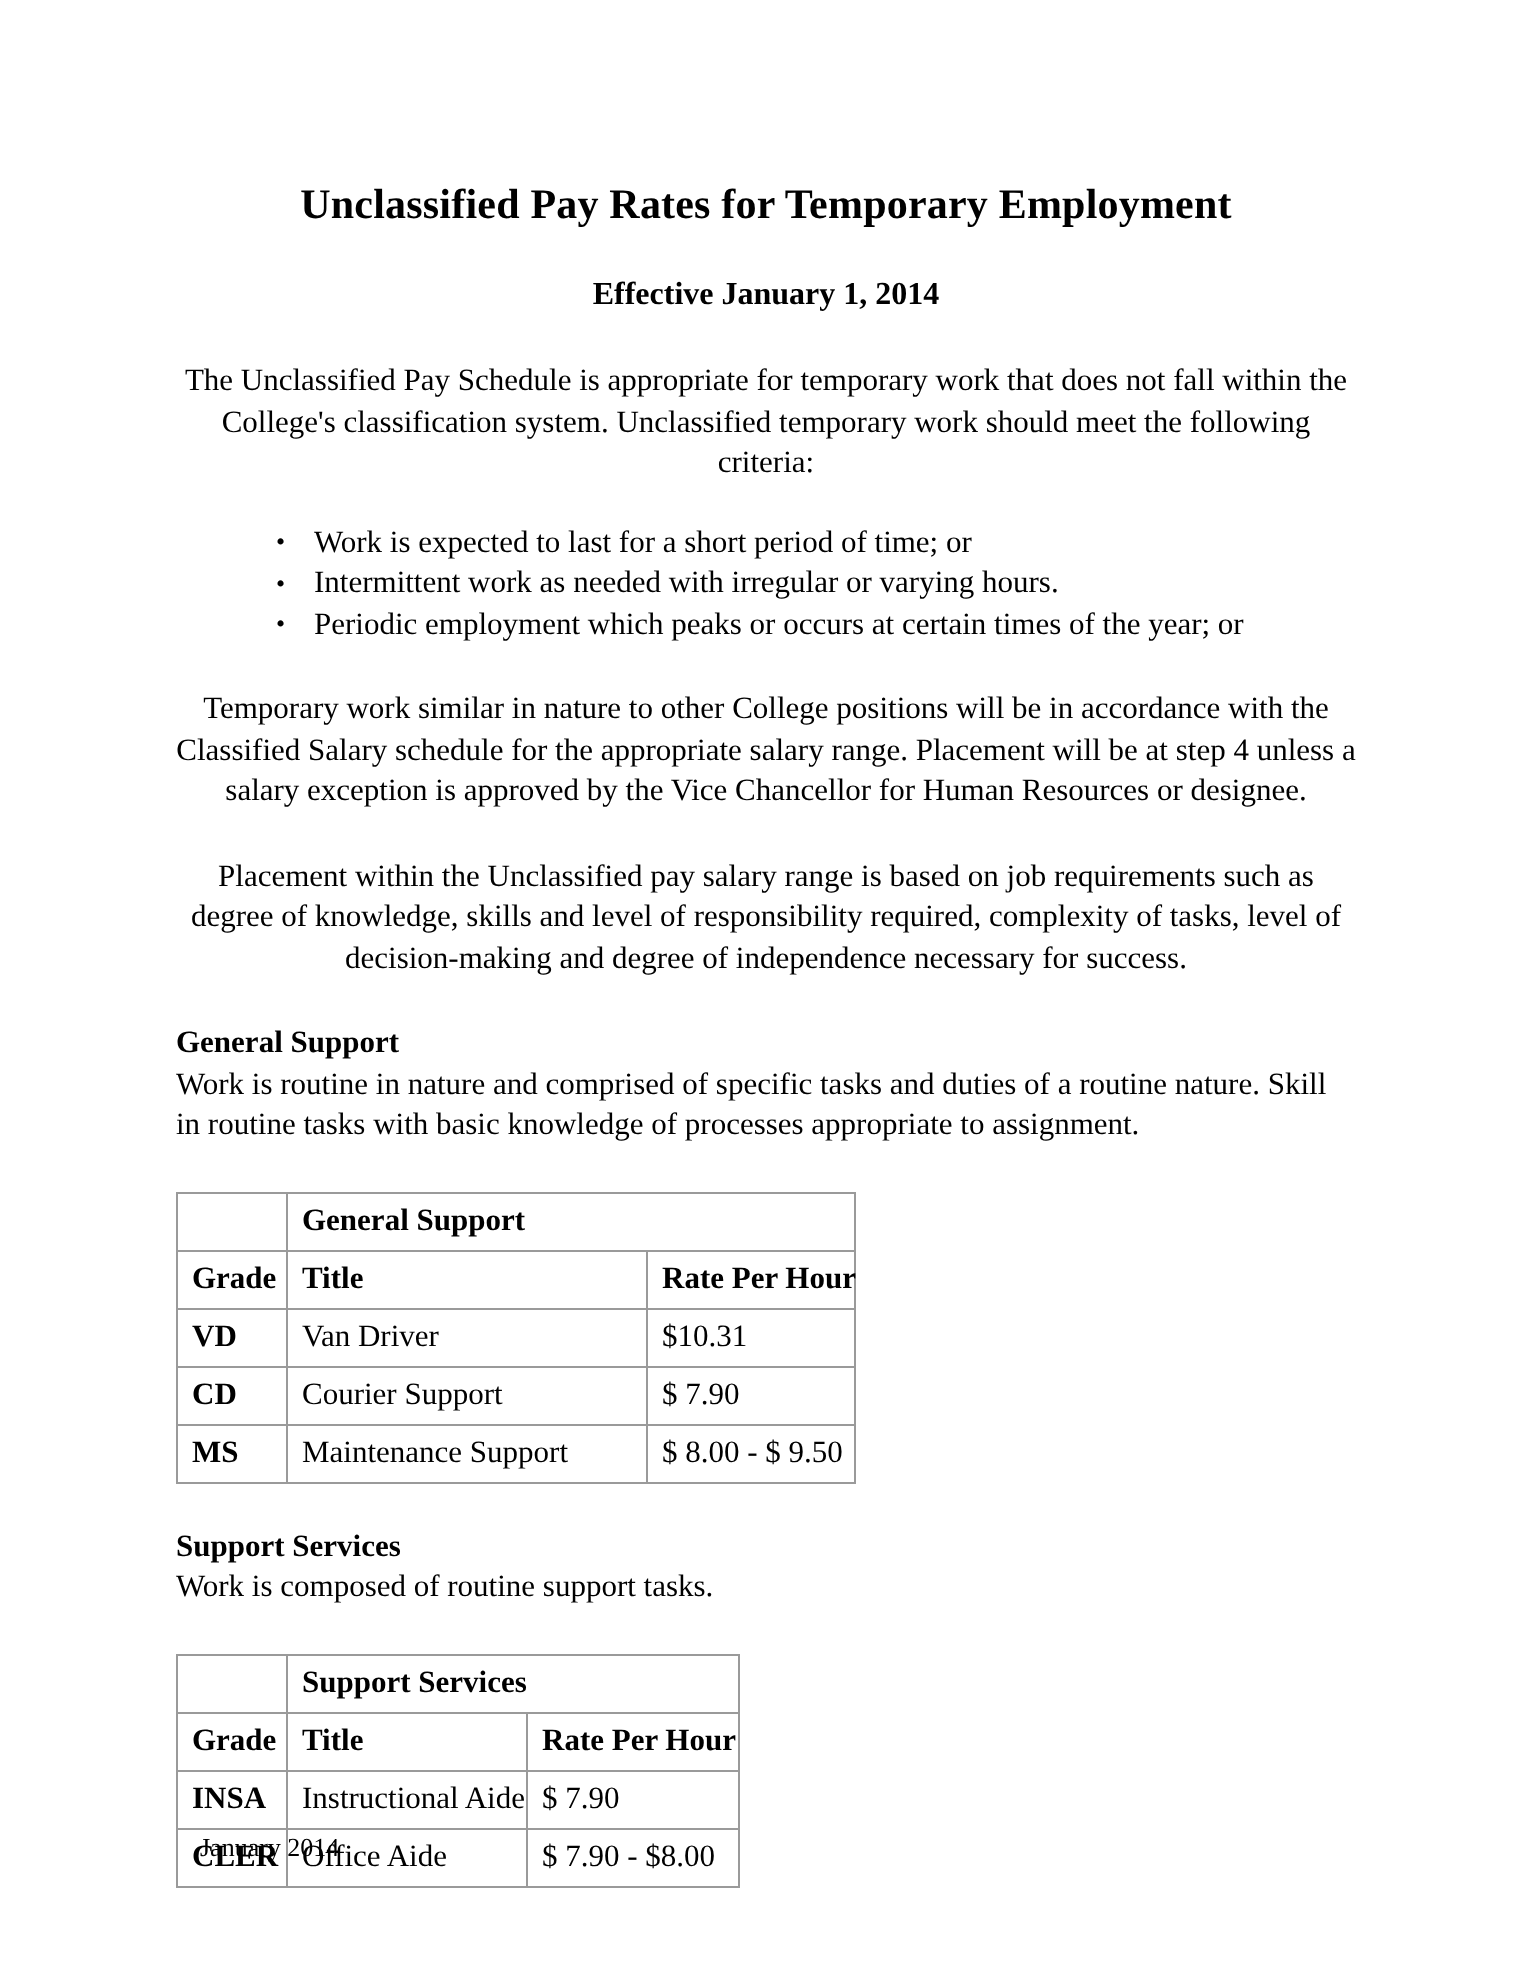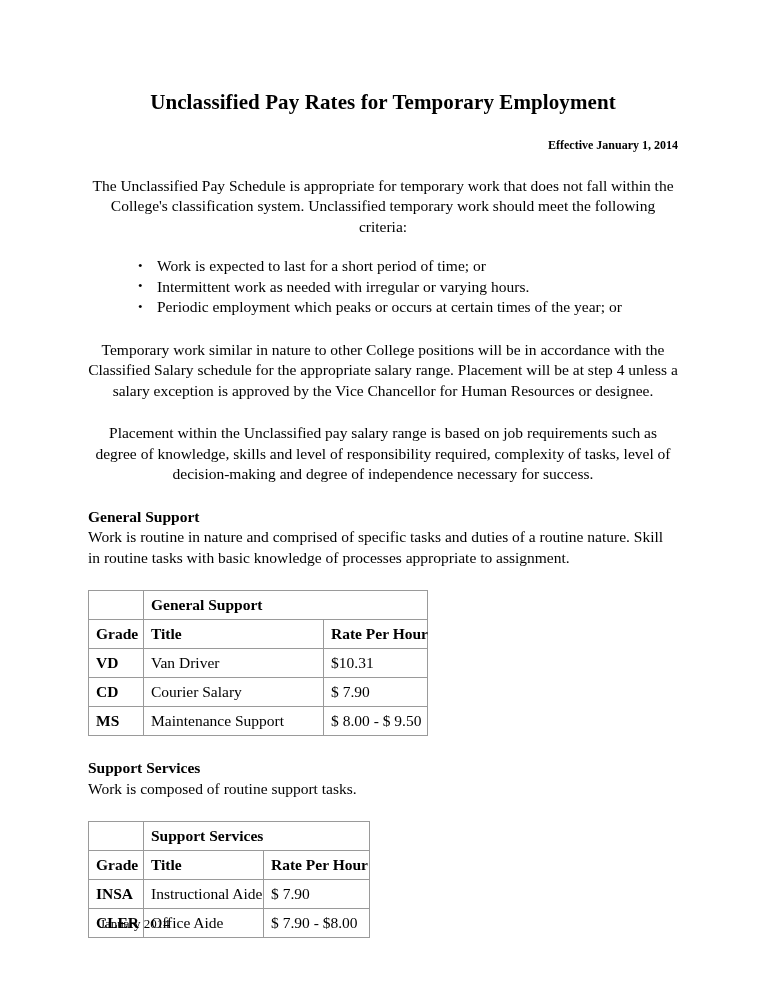--- a/index.html
+++ b/index.html
@@ -23,22 +23,22 @@
   }
   .doc-title {
     text-align: center;
     font-size: 21px;
     font-weight: bold;
     margin: 0 0 0 0;
     line-height: 1.35;
     letter-spacing: 0.1px;
   }
   .doc-subtitle {
-    text-align: right;
-    font-size: 12px;
+    text-align: center;
+    font-size: 16px;
     font-weight: bold;
     margin: 22px 0 0 0;
     line-height: 1.3;
   }
   p.body-text {
     font-size: 15.5px;
     line-height: 20.5px;
     margin: 22px 0 0 0;
     text-align: center;
   }
@@ -155,21 +155,21 @@
         <td class="hdr">Title</td>
         <td class="hdr">Rate Per Hour</td>
       </tr>
       <tr>
         <td class="hdr">VD</td>
         <td>Van Driver</td>
         <td>$10.31</td>
       </tr>
       <tr>
         <td class="hdr">CD</td>
-        <td>Courier Salary</td>
+        <td>Courier Support</td>
         <td>$ 7.90</td>
       </tr>
       <tr>
         <td class="hdr">MS</td>
         <td>Maintenance Support</td>
         <td>$ 8.00 - $  9.50</td>
       </tr>
     </tbody>
   </table>
 

